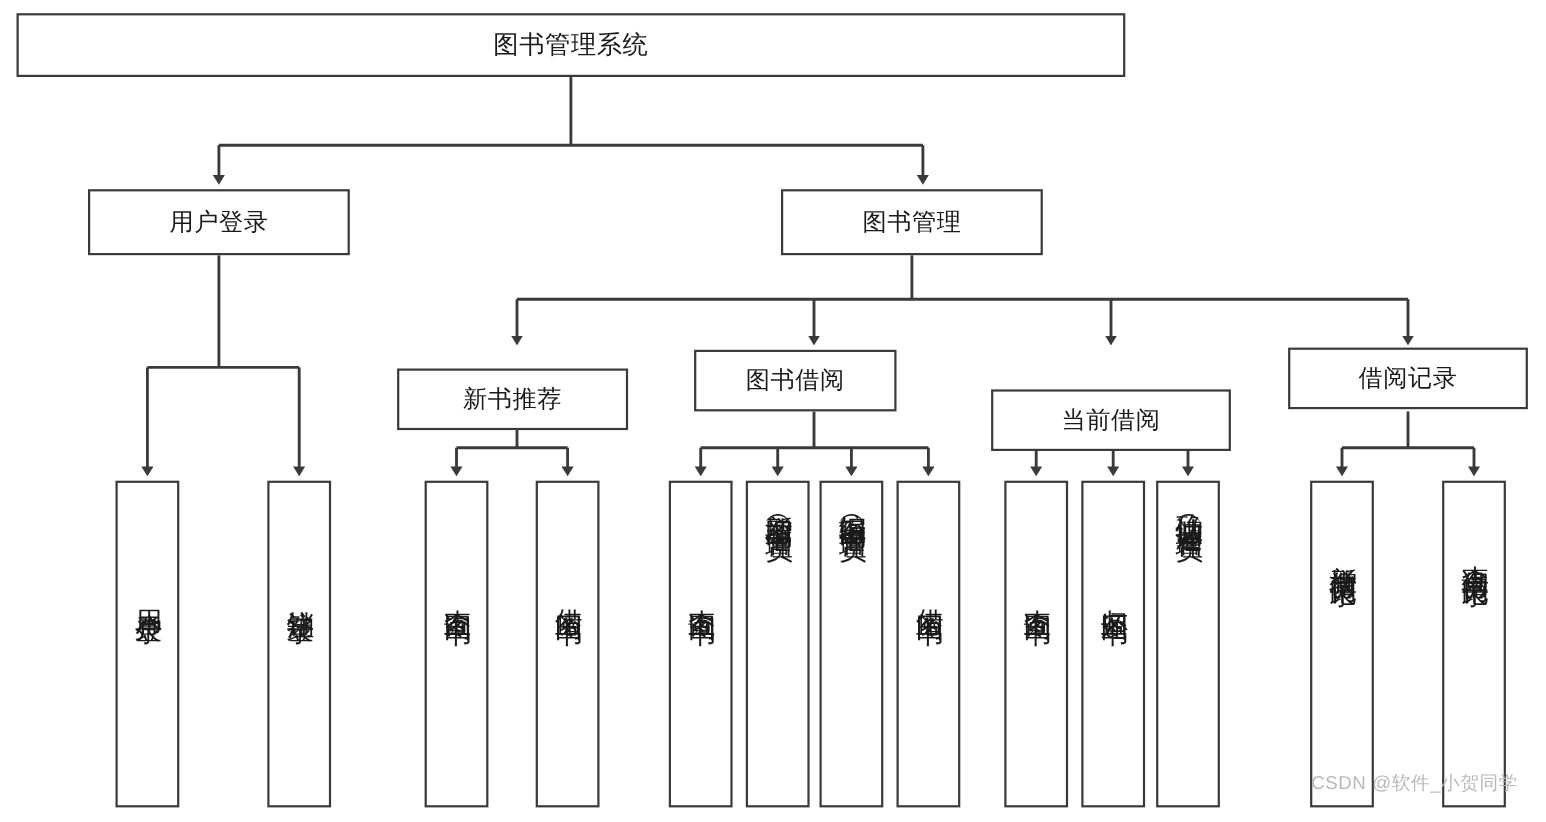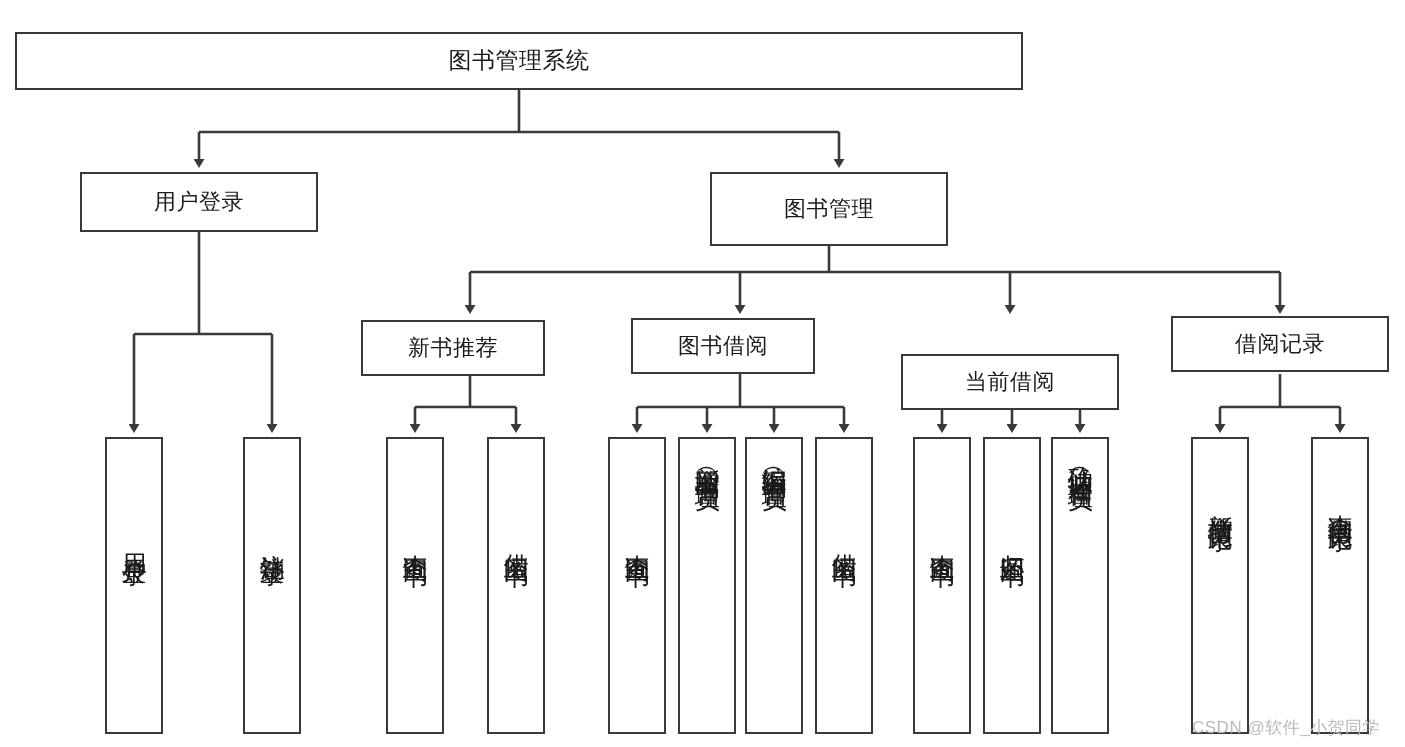--- a/index.html
+++ b/index.html
@@ -117,32 +117,32 @@
       <path d="M1012,407 L1012,425" marker-end="url(#arrow)"></path>
       <path d="M1080,407 L1080,425" marker-end="url(#arrow)"></path>
 
       <path d="M1280,374 L1280,407"></path>
       <path d="M1220,407 L1340,407"></path>
       <path d="M1220,407 L1220,425" marker-end="url(#arrow)"></path>
       <path d="M1340,407 L1340,425" marker-end="url(#arrow)"></path>
     </g>
   </svg>
 
-  <div class="node horiz root" id="n-root" style="left: 15px; top: 12px; width: 1008px; height: 58px; margin-top: 20px;">
+  <div class="node horiz root" id="n-root" style="left: 15px; top: 12px; width: 1008px; height: 58px;">
     <span class="label">图书管理系统</span>
   </div>
 
   <div class="node horiz" id="n-l2-0" style="left: 80px; top: 172px; width: 238px; height: 60px;">
     <span class="label">用户登录</span>
   </div>
-  <div class="node horiz" id="n-l2-1" style="left: 710px; top: 172px; width: 238px; height: 74px;">
+  <div class="node horiz" id="n-l2-1" style="left: 710px; top: 172px; width: 238px; height: 60px;">
     <span class="label">图书管理</span>
   </div>
 
-  <div class="node horiz" id="n-l3-0" style="left: 361px; top: 320px; width: 184px; height: 56px;">
+  <div class="node horiz" id="n-l3-0" style="left: 361px; top: 335px; width: 210px; height: 56px;">
     <span class="label">新书推荐</span>
   </div>
   <div class="node horiz" id="n-l3-1" style="left: 631px; top: 318px; width: 184px; height: 56px;">
     <span class="label">图书借阅</span>
   </div>
   <div class="node horiz" id="n-l3-2" style="left: 901px; top: 318px; width: 218px; height: 56px; margin-top: 36px;">
     <span class="label">当前借阅</span>
   </div>
   <div class="node horiz" id="n-l3-3" style="left: 1171px; top: 316px; width: 218px; height: 56px;">
     <span class="label">借阅记录</span>
@@ -181,15 +181,15 @@
   <div class="node vert" id="n-lf-10" style="left: 1051px; top: 437px; width: 58px; height: 297px; padding-top: 8px;">
     <span class="label">确认归还（管理员）</span>
   </div>
   <div class="node vert" id="n-lf-11" style="left: 1191px; top: 437px; width: 58px; height: 297px; padding-top: 55px;">
     <span class="label">新增借阅记录</span>
   </div>
   <div class="node vert" id="n-lf-12" style="left: 1311px; top: 437px; width: 58px; height: 297px; padding-top: 55px;">
     <span class="label">查询借阅记录</span>
   </div>
 
-  <div class="watermark" id="wm" style="left: 1192px; top: 700px; margin-top: 16px;">CSDN @软件_小贺同学</div>
+  <div class="watermark" id="wm" style="left: 1192px; top: 700px;">CSDN @软件_小贺同学</div>
 
 </div>
 
 </body></html>

